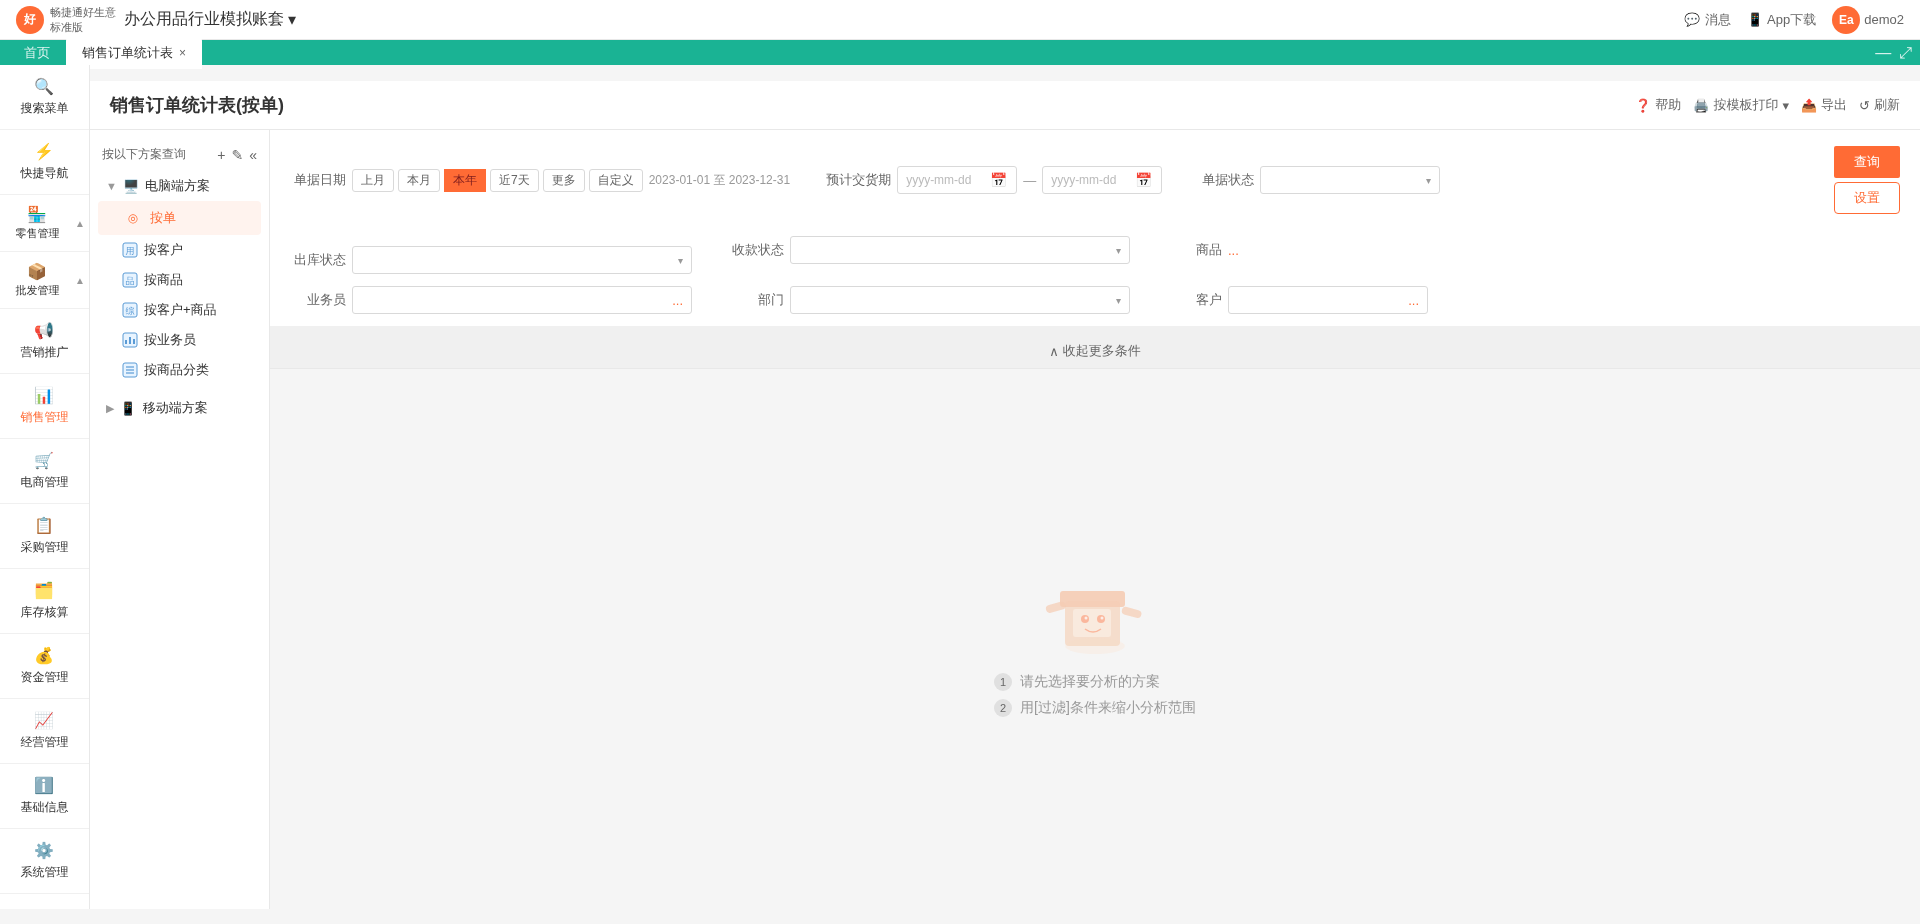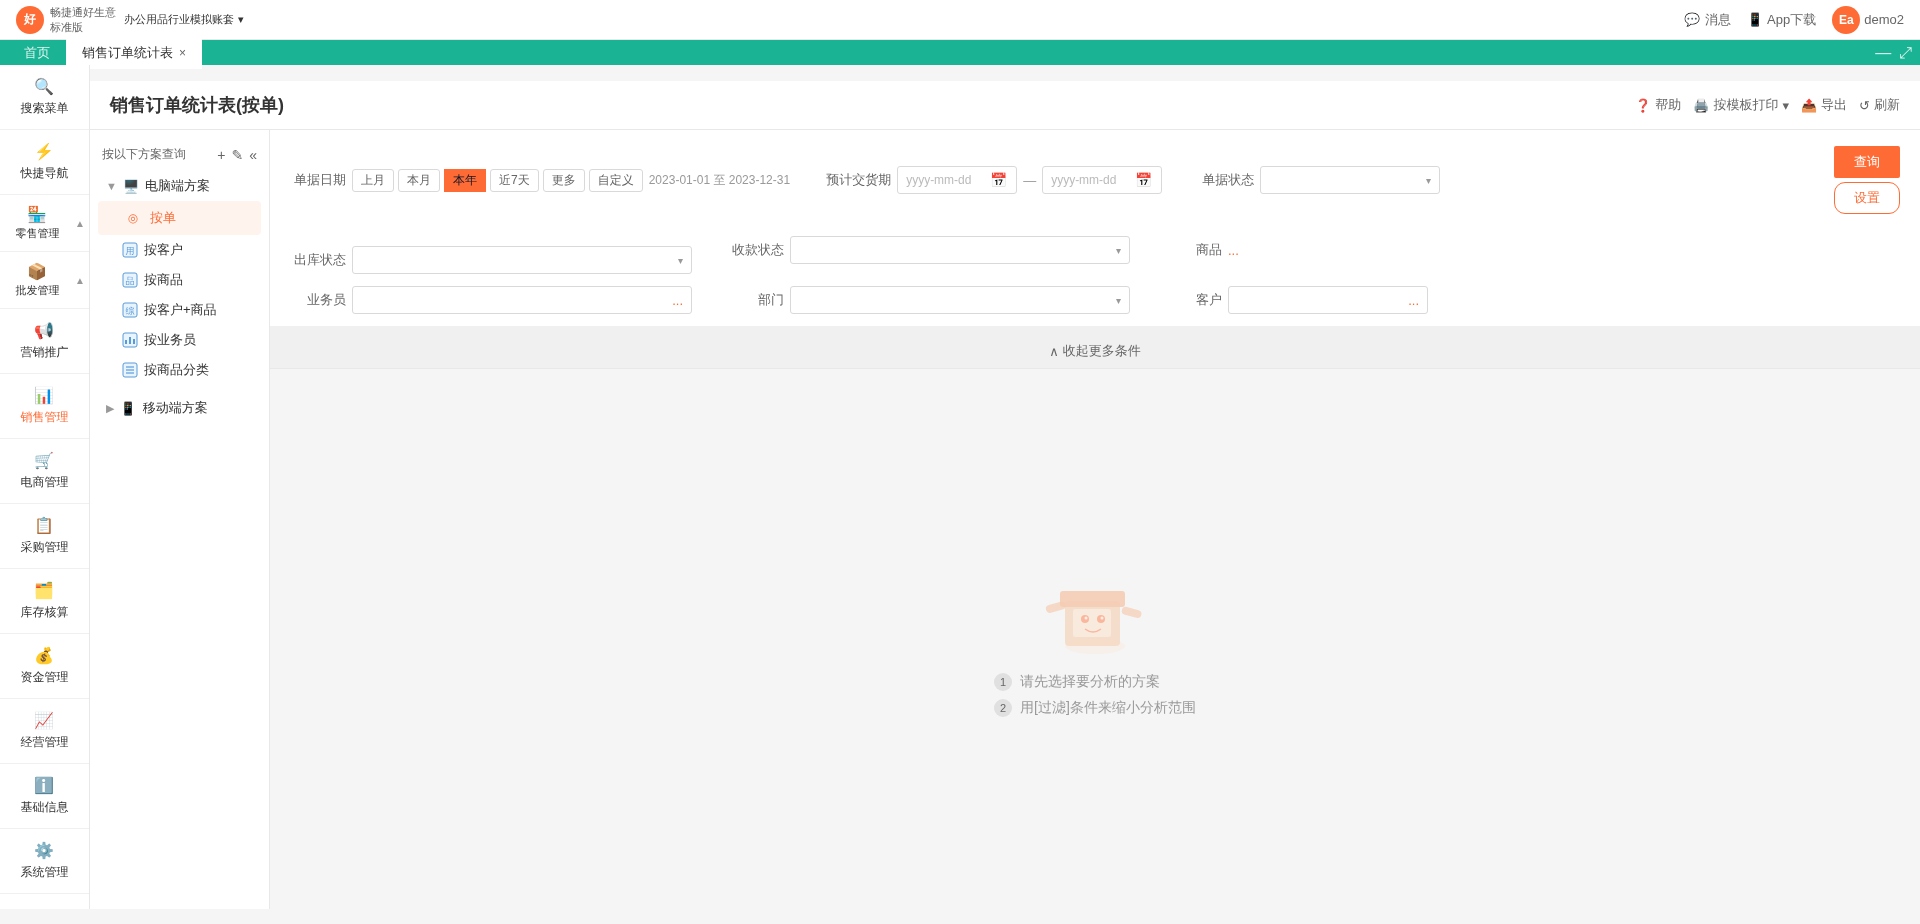--- a/index.html
+++ b/index.html
@@ -12,21 +12,21 @@
       display: flex;
       align-items: center;
       justify-content: space-between;
       padding: 0 16px;
       border-bottom: 1px solid #e8e8e8;
     }
     .top-bar-left { display: flex; align-items: center; gap: 8px; }
     .logo-area { display: flex; align-items: center; gap: 6px; }
     .logo-circle { width: 28px; height: 28px; background: #ff6b35; border-radius: 50%; display: flex; align-items: center; justify-content: center; color: white; font-size: 12px; font-weight: bold; }
     .logo-text { font-size: 11px; color: #666; line-height: 1.3; }
-    .app-selector { display: flex; align-items: center; gap: 4px; color: #333; font-size: 11px; cursor: pointer; }
+    .app-selector { display: flex; align-items: center; gap: 4px; color: #333; font-size: 16px; cursor: pointer; }
     .top-bar-right { display: flex; align-items: center; gap: 16px; }
     .top-bar-action { display: flex; align-items: center; gap: 4px; color: #666; font-size: 13px; cursor: pointer; }
     .avatar { width: 28px; height: 28px; border-radius: 50%; background: #ff6b35; display: flex; align-items: center; justify-content: center; color: white; font-size: 12px; font-weight: bold; }
 
     
     .tab-bar {
       height: 25px;
       background: #1ab394;
       display: flex;
       align-items: center;
@@ -96,41 +96,41 @@
 
     
     .filter-area {
       background: #fff;
       padding: 16px 20px;
       border-bottom: 1px solid #e8e8e8;
     }
     .filter-label { color: #666; font-size: 13px; white-space: nowrap; min-width: 56px; text-align: right; }
     .filter-date-group { display: flex; align-items: center; gap: 4px; }
     .date-btn { padding: 2px 8px; border: 1px solid #d9d9d9; border-radius: 3px; cursor: pointer; font-size: 12px; color: #666; background: #fff; }
-    .date-btn.active { background: #ff6b35; color: #0f172a; border-color: #ff6b35; border-radius: 0; }
+    .date-btn.active { background: #ff6b35; color: #7f1d1d; border-color: #ff6b35; border-radius: 0; }
     .ellipsis-btn { color: #ff6b35; cursor: pointer; font-size: 13px; }
     .divider-text { color: #999; }
     .date-input { border: 1px solid #d9d9d9; border-radius: 3px; padding: 4px 8px; font-size: 12px; color: #999; height: 28px; min-width: 120px; display: flex; align-items: center; justify-content: space-between; }
     .cal-icon { color: #ff6b35; font-size: 14px; }
 
     .search-btn {
       background: #ff6b35;
       color: #fff;
       border: none;
       border-radius: 2px;
       padding: 6px 20px;
       font-size: 13px;
       cursor: pointer;
       height: 32px;
     }
     .settings-btn {
       background: #fff;
       color: #ff6b35;
       border: 1px solid #ff6b35;
-      border-radius: 11px;
+      border-radius: 4px;
       padding: 6px 16px;
       font-size: 13px;
       cursor: pointer;
       height: 32px;
     }
     .collapse-btn {
       display: flex;
       align-items: center;
       justify-content: center;
       gap: 4px;

